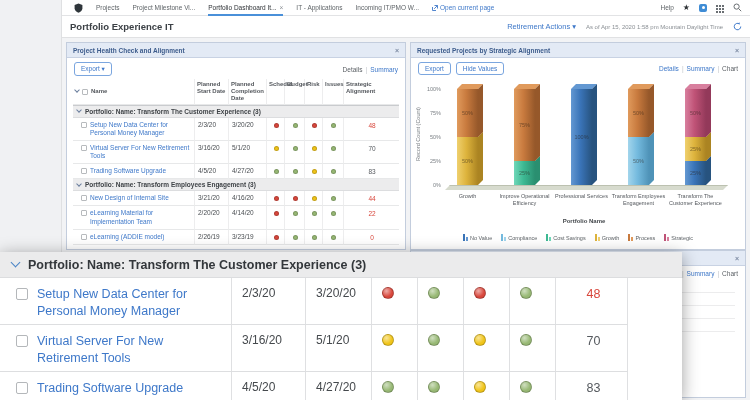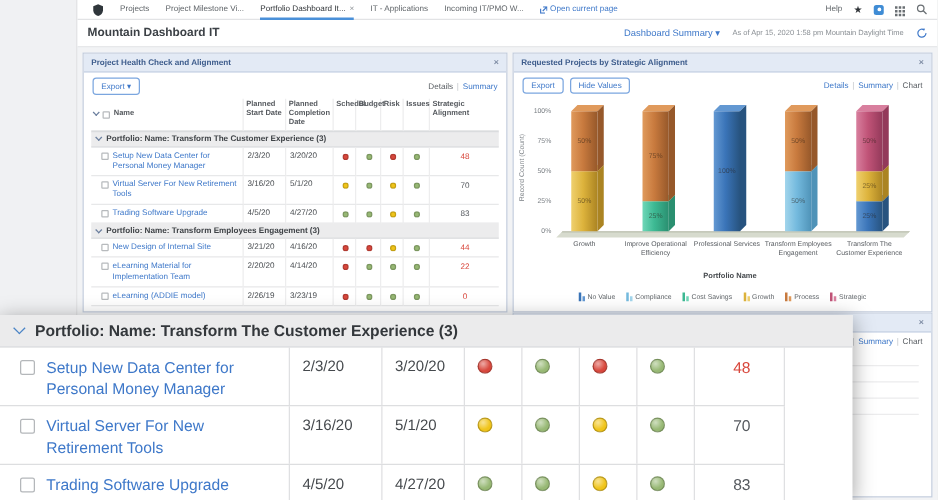--- a/index.html
+++ b/index.html
@@ -141,24 +141,24 @@
       <span>
         <svg width="9" height="9" viewBox="0 0 9 9">
             <circle cx="3.6" cy="3.6" r="2.6" fill="none" stroke="#6a6f73" stroke-width="1"></circle>
             <path d="M5.6 5.6 L8.2 8.2" stroke="#6a6f73" stroke-width="1"></path>
           </svg>
       </span>
     </span>
   </div>
 
   <div class="pagehdr">
-    <span class="pagetitle">Mountain Dashboard IT</span>
+    <span class="pagetitle">Portfolio Experience IT</span>
     <span class="hdr-right">
       <span class="dash-actions">
-        <span>Dashboard Summary</span>
+        <span>Retirement Actions</span>
         <span>▾</span>
       </span>
       <span class="asof">As of Apr 15, 2020 1:58 pm Mountain Daylight Time</span>
       <span>
         <svg width="9" height="9" viewBox="0 0 10 10">
             <path d="M8.6 5 A3.6 3.6 0 1 1 7.2 2.2" fill="none" stroke="#3e78c9" stroke-width="1.1"></path>
             <path d="M7.2 0.4 L7.4 2.5 L5.3 2.3 Z" fill="#3e78c9"></path>
           </svg>
       </span>
     </span>

